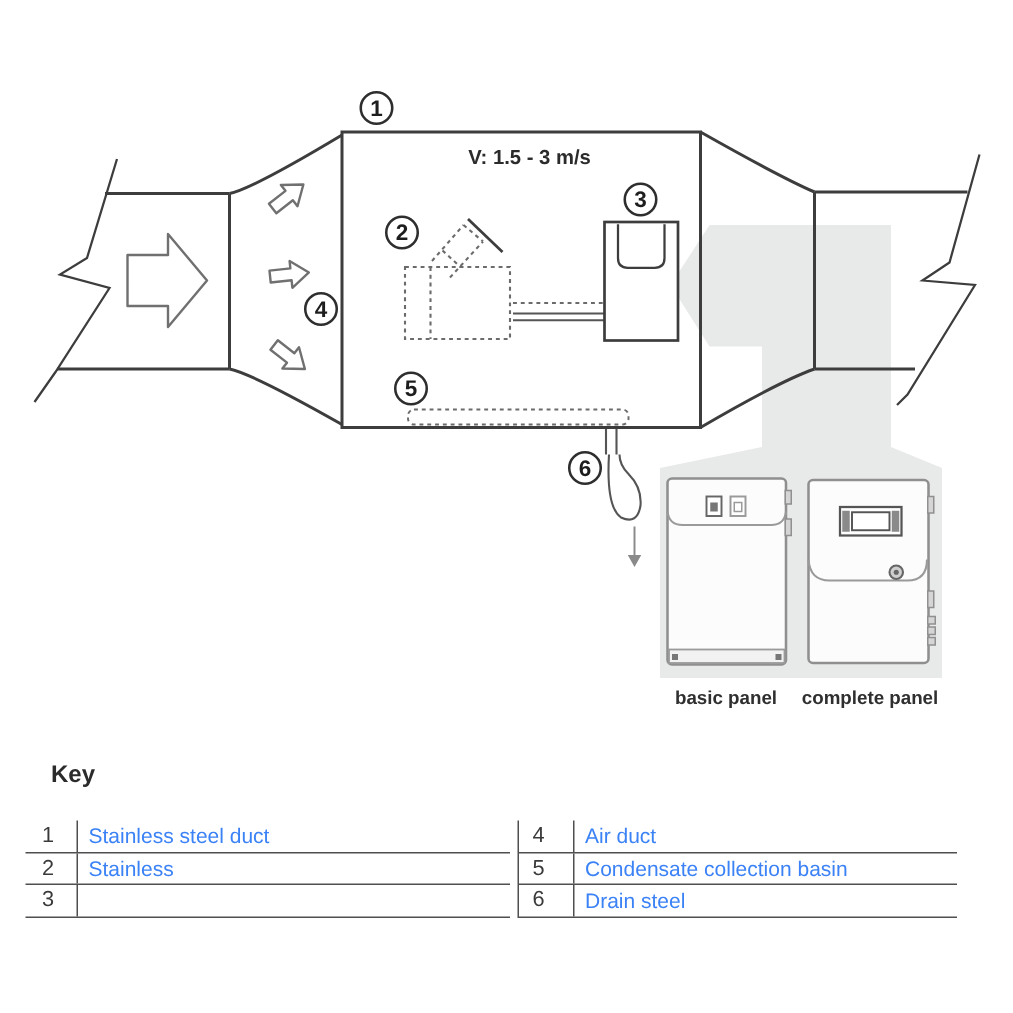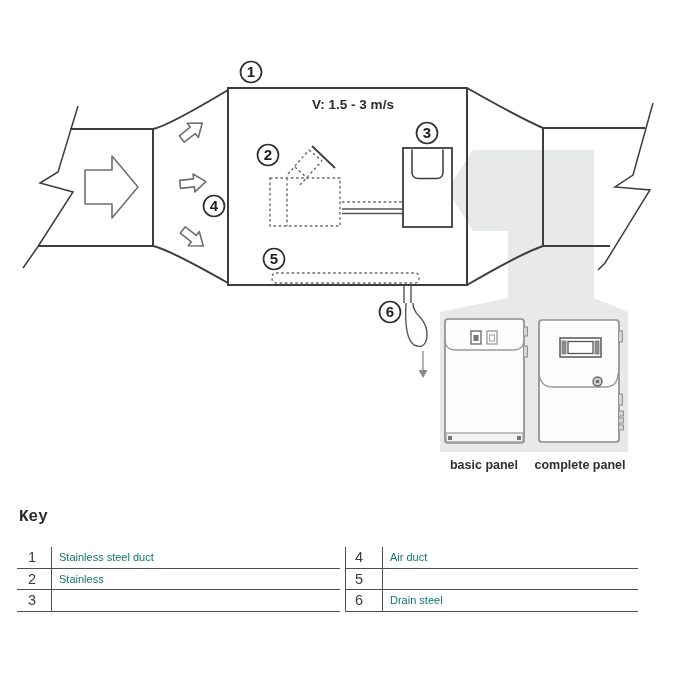--- a/index.html
+++ b/index.html
@@ -1,27 +1,27 @@
 <!DOCTYPE html>
 <html><head>
 <meta charset="utf-8">
 <style>
   html,body{margin:0;padding:0;background:#ffffff;}
   body{width:675px;height:675px;position:relative;font-family:"Liberation Sans",sans-serif;overflow:hidden;}
   .stage{position:absolute;left:0;top:0;width:675px;height:675px;}
   svg text{font-family:"Liberation Sans",sans-serif;}
-  .key-title{position:absolute;left:19px;top:508px;font-size:16px;font-weight:bold;color:#2b2b2b;font-family:Liberation Mono, monospace;}
+  .key-title{position:absolute;left:34px;top:508px;font-size:16px;font-weight:bold;color:#2b2b2b;}
   .key-table{position:absolute;top:547px;}
   .key-table.left{left:17px;width:323px;}
   .key-table.right{left:345px;width:292px;border-left:1.5px solid #4f4f4f;}
   .key-row{display:flex;align-items:center;height:20.5px;border-bottom:1.5px solid #4f4f4f;}
   .key-num{flex:0 0 auto;box-sizing:border-box;border-right:1.5px solid #4f4f4f;height:100%;display:flex;align-items:center;font-size:14.5px;color:#3a3a3a;}
   .key-table.left .key-num{width:35px;padding-left:11px;}
   .key-table.right .key-num{width:37px;padding-left:9px;}
-  .key-label{padding-left:7px;font-size:11px;color:#0f766e;white-space:nowrap;}
+  .key-label{padding-left:7px;font-size:14px;color:#3b82f6;white-space:nowrap;}
 </style>
 </head>
 <body>
 
 <div class="stage">
 <svg width="675" height="505" viewBox="0 0 675 505">
 
   <rect x="228" y="88" width="239" height="197" fill="#ffffff" stroke="none"></rect>
 
   <polygon points="447,190 473,150 594,150 594,298 628,312 628,452 440,452 440,312 508,298 508,231 473,231" fill="#e8e9e9" stroke="none"></polygon>
@@ -160,18 +160,19 @@
   </div>
 </div>
 
 <div class="key-table right">
   <div class="key-row">
     <div class="key-num">4</div>
     <div class="key-label">Air duct</div>
   </div>
   <div class="key-row">
     <div class="key-num">5</div>
+    <div class="key-label">Condensate collection basin</div>
   </div>
   <div class="key-row">
     <div class="key-num">6</div>
     <div class="key-label">Drain steel</div>
   </div>
 </div>
 
 </body></html>

